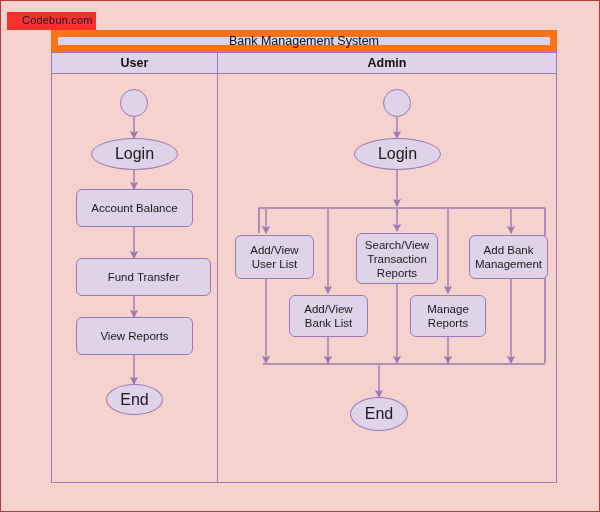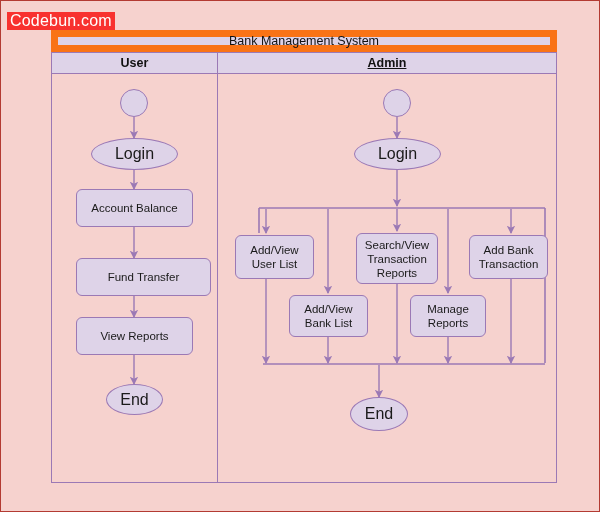--- a/index.html
+++ b/index.html
@@ -21,24 +21,24 @@
     position: absolute;
     inset: 0;
     width: 600px;
     height: 512px;
   }
   .watermark {
     position: absolute;
     left: 6px;
     top: 11px;
     background: #f8312f;
-    color: #ffffff;
-    font-size: 16px;
+    color: #0f172a;
+    font-size: 11px;
     line-height: 15px;
-    padding: 1px 3px 2px 3px;
+    padding: 1px 3px 2px 15px;
     letter-spacing: 0.2px;
     white-space: nowrap;
     font-family: "Liberation Sans", sans-serif;
   }
   
   .frame {
     position: absolute;
     left: 50px;
     top: 29px;
     width: 506px;
@@ -70,21 +70,21 @@
     background: #ded3e8;
     border: 1px solid #9b79b5;
     display: flex;
     align-items: center;
     justify-content: center;
     font-size: 12.5px;
     font-weight: bold;
     color: #111111;
   }
   .lane-head.user  { left: 50px;  width: 167px; }
-  .lane-head.admin { left: 216px; width: 340px; text-decoration: underline; }
+  .lane-head.admin { left: 216px; width: 340px; }
 
   .lane-divider {
     position: absolute;
     left: 216px;
     top: 51px;
     width: 1px;
     height: 431px;
     background: #9b79b5;
   }
 
@@ -188,15 +188,15 @@
 Bank List</div>
 
 <div class="node rect" style="left:355px; top:232px; width:82px; height:51px;">Search/View
 Transaction
 Reports</div>
 
 <div class="node rect" style="left:409px; top:294px; width:76px; height:42px;">Manage
 Reports</div>
 
 <div class="node rect" style="left:468px; top:234px; width:79px; height:44px;">Add Bank
-Transaction</div>
+Management</div>
 
 <div class="node ellipse" style="left:349px; top:396px; width:58px; height:34px;">End</div>
 
 </body></html>

